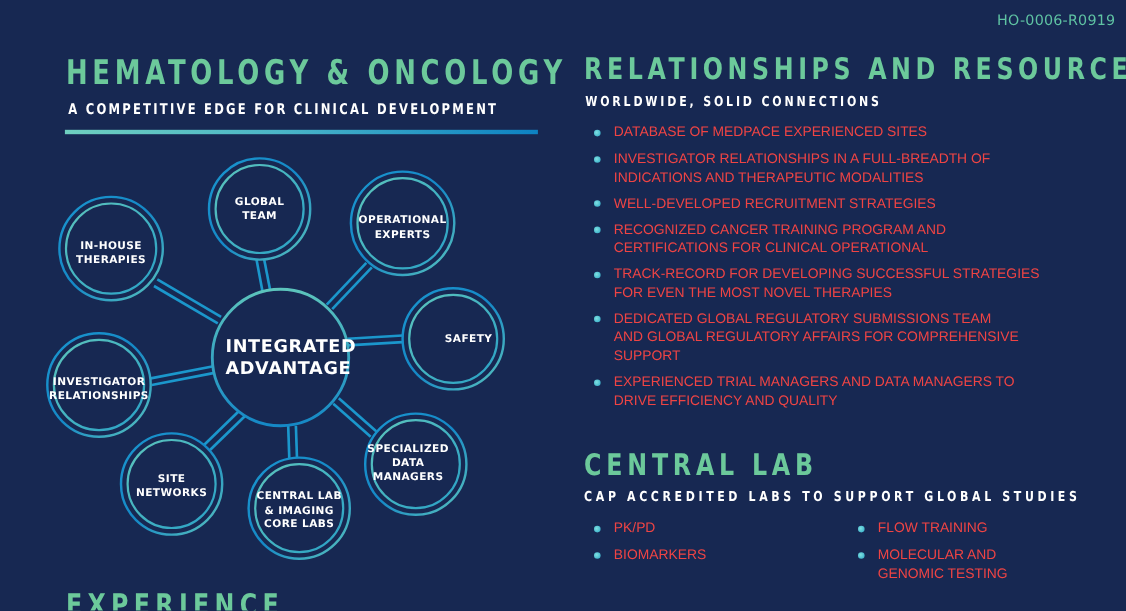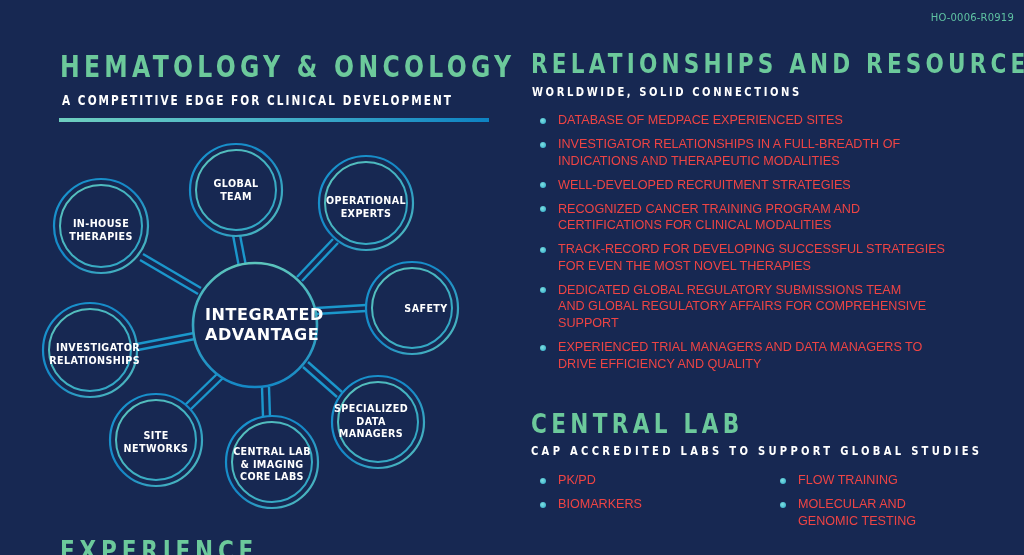--- a/index.html
+++ b/index.html
@@ -5,21 +5,21 @@
   html, body { margin: 0; padding: 0; }
   body {
     width: 1024px; height: 555px; overflow: hidden;
     background: #172852;
     position: relative;
     font-family: "Liberation Sans", sans-serif;
     color: #ffffff;
   }
   .doc-id {
     position: absolute; right: 10px; top: 12px;
-    font-size: 10px; color: #5fc3a3; letter-spacing: 0.2px;
+    font-size: 13px; color: #5fc3a3; letter-spacing: 0.2px;
     font-family: "DejaVu Sans", sans-serif;
   }
   .h-title {
     position: absolute; color: #6cc99b;
     font-family: "DejaVu Sans", sans-serif; font-weight: bold;
     white-space: nowrap;
   }
   .h-sub {
     position: absolute; color: #ffffff;
     font-family: "DejaVu Sans", sans-serif; font-weight: bold;
@@ -175,21 +175,21 @@
 </div>
 <div class="node-label" style="left:227px; top:446px; width:90px;">
   <span>CENTRAL LAB</span>
   <span>&amp; IMAGING</span>
   <span>CORE LABS</span>
 </div>
 <div class="node-label" style="left:116px; top:430px; width:80px;">
   <span>SITE</span>
   <span>NETWORKS</span>
 </div>
-<div class="node-label" style="left:40px; top:342px; width:100px;text-align:right;">
+<div class="node-label" style="left:40px; top:342px; width:100px;">
   <span>INVESTIGATOR</span>
   <span>RELATIONSHIPS</span>
 </div>
 <div class="node-label" style="left:56px; top:218px; width:90px;">
   <span>IN-HOUSE</span>
   <span>THERAPIES</span>
 </div>
 
 <div class="h-title" id="exp-title">EXPERIENCE</div>
 
@@ -206,21 +206,21 @@
     <div>INVESTIGATOR RELATIONSHIPS IN A FULL-BREADTH OF</div>
     <div>INDICATIONS AND THERAPEUTIC MODALITIES</div>
   </li>
   <li>
       <span class="dot"></span>
     <div>WELL-DEVELOPED RECRUITMENT STRATEGIES</div>
   </li>
   <li>
       <span class="dot"></span>
     <div>RECOGNIZED CANCER TRAINING PROGRAM AND</div>
-    <div>CERTIFICATIONS FOR CLINICAL MODALITIES</div>
+    <div>CERTIFICATIONS FOR CLINICAL OPERATIONAL</div>
   </li>
   <li>
       <span class="dot"></span>
     <div>TRACK-RECORD FOR DEVELOPING SUCCESSFUL STRATEGIES</div>
     <div>FOR EVEN THE MOST NOVEL THERAPIES</div>
   </li>
   <li>
       <span class="dot"></span>
     <div>DEDICATED GLOBAL REGULATORY SUBMISSIONS TEAM</div>
     <div>AND GLOBAL REGULATORY AFFAIRS FOR COMPREHENSIVE</div>

